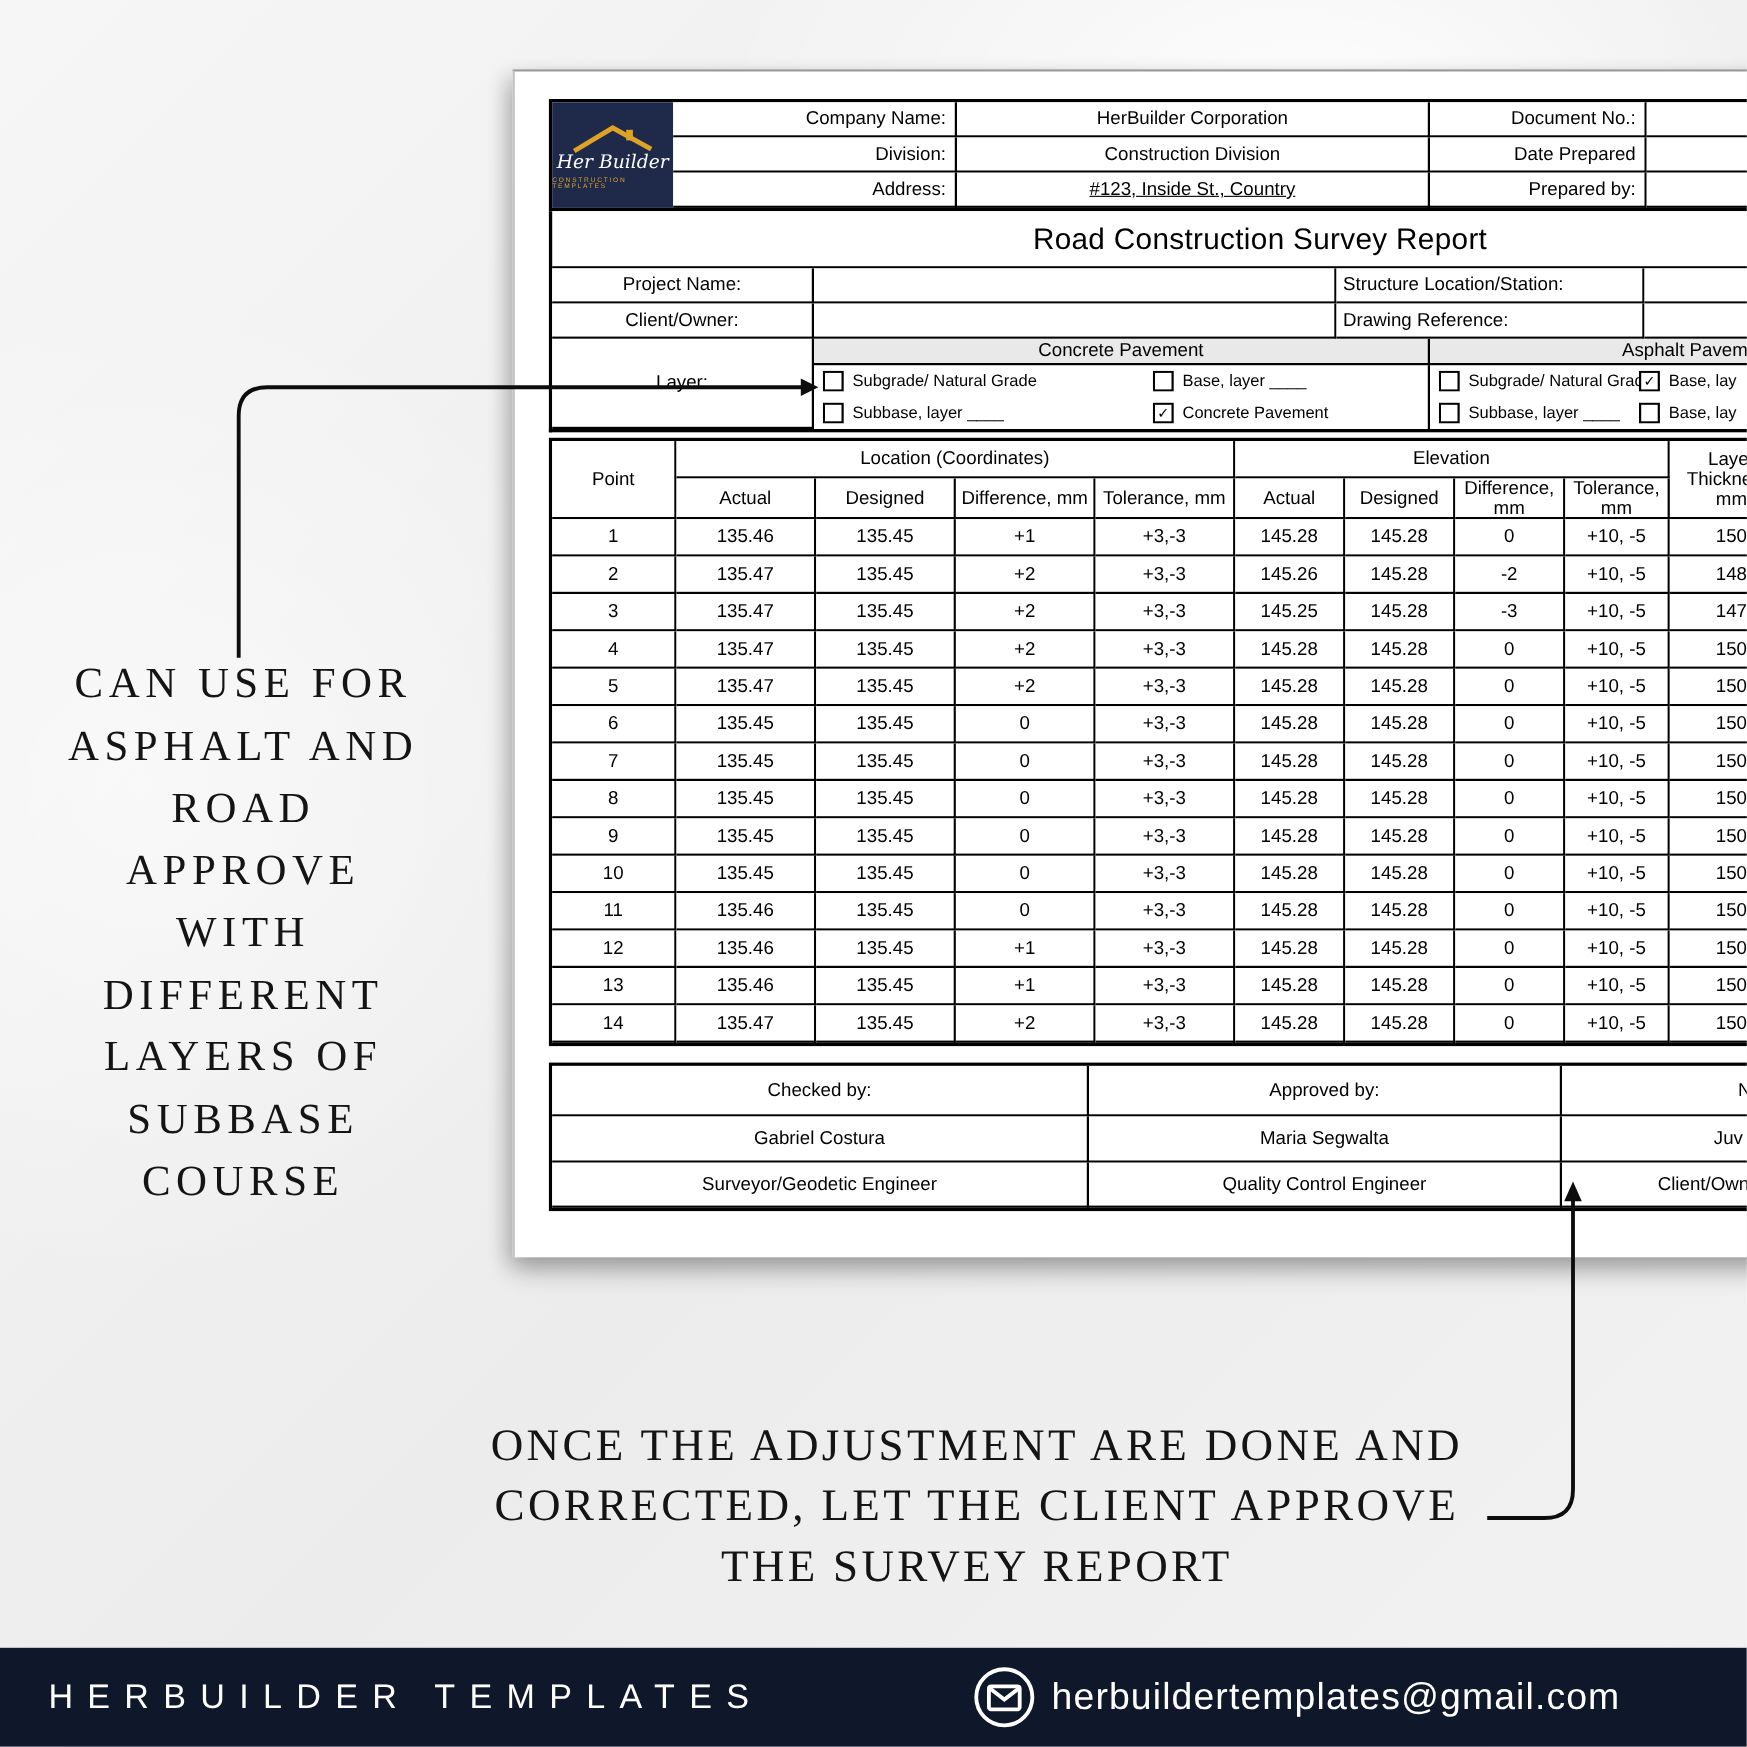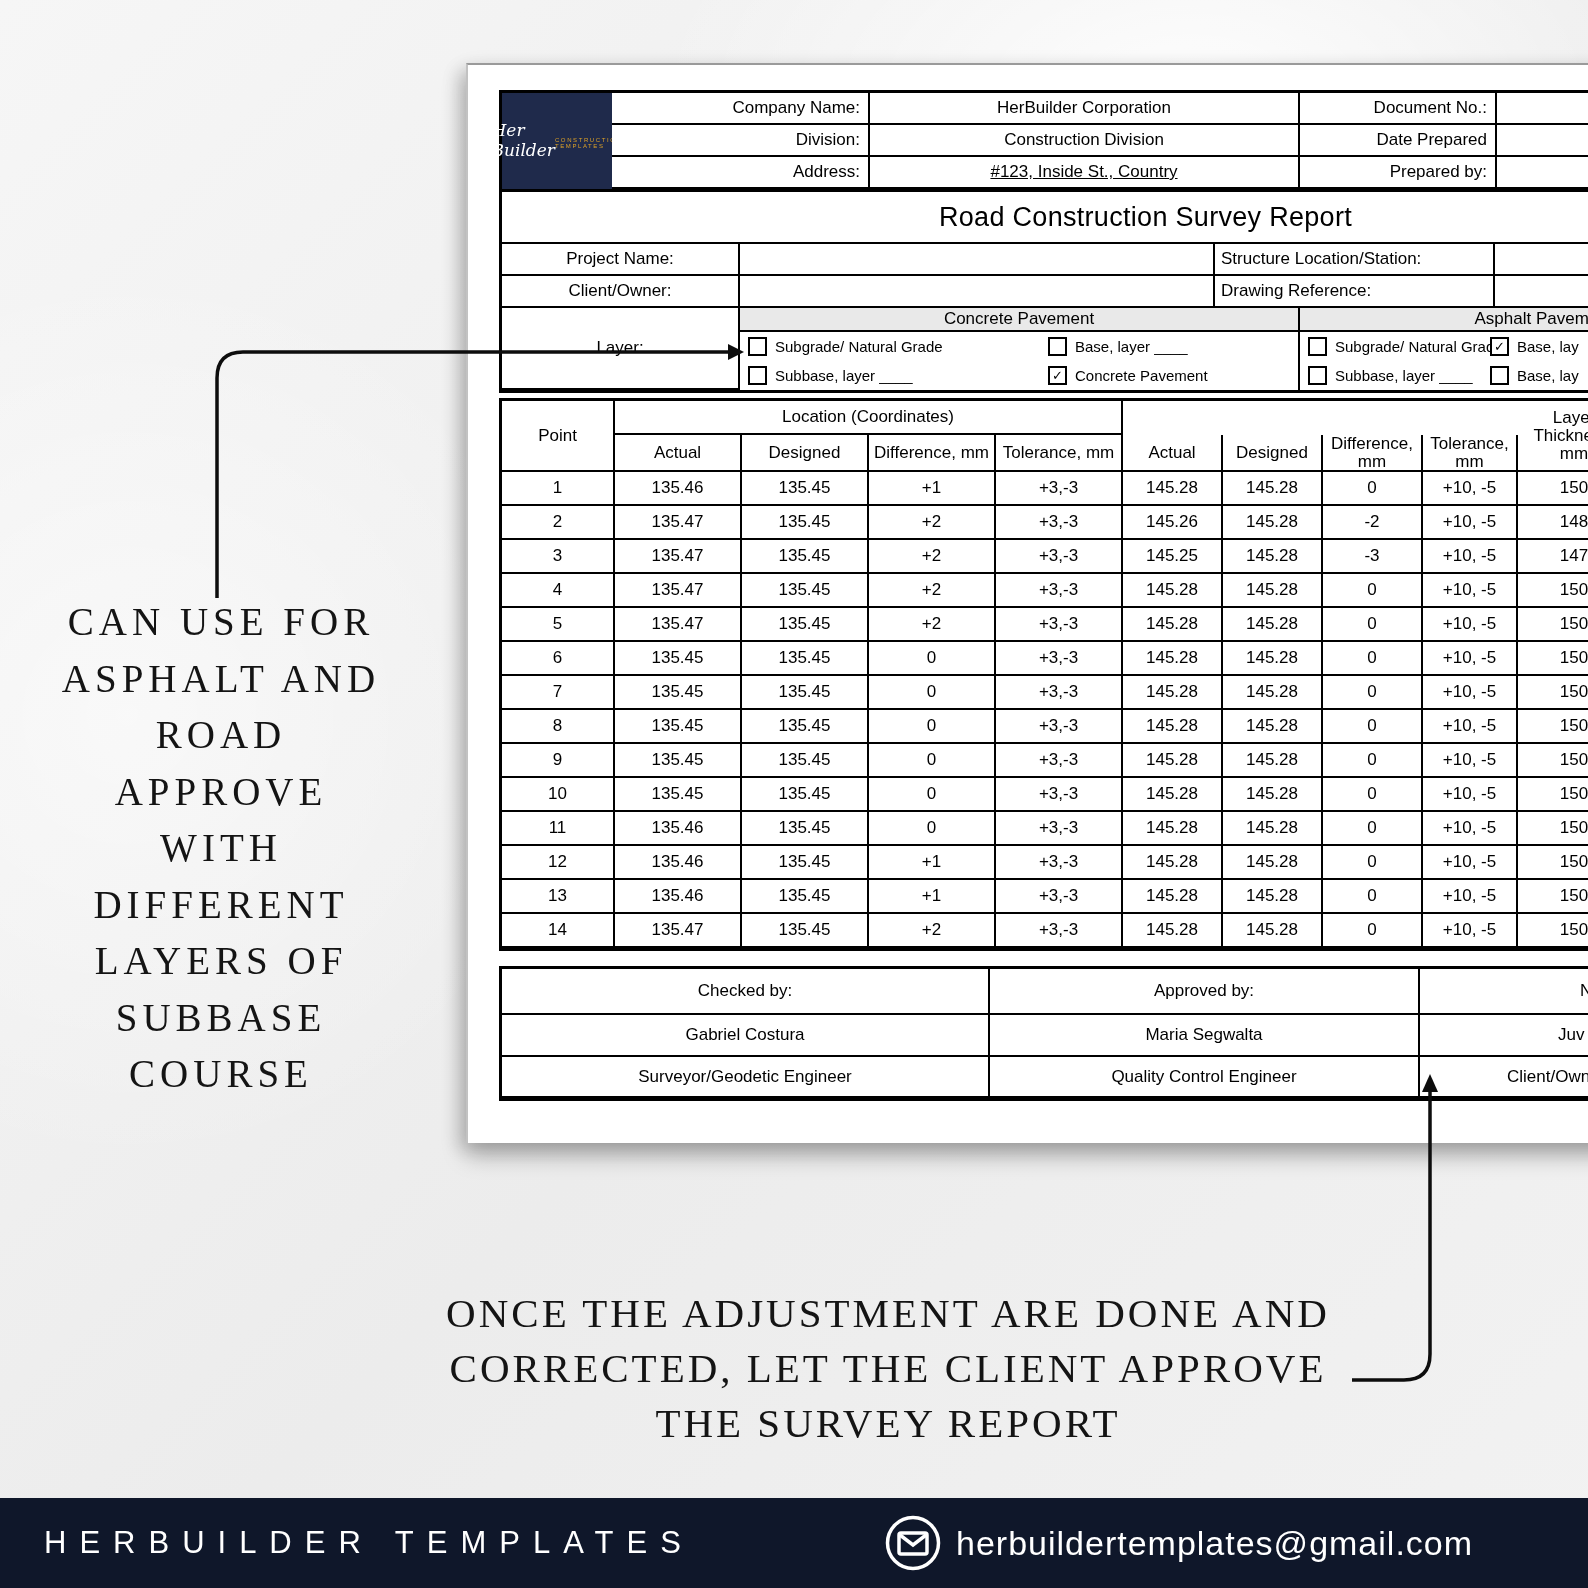--- a/index.html
+++ b/index.html
@@ -28,21 +28,21 @@
   .cell{border-right:2px solid #000;border-bottom:2px solid #000;display:flex;
     align-items:center;font-size:17px;box-sizing:border-box;background:#fff;
     overflow:hidden;white-space:nowrap;}
   .ctr{justify-content:center;}
   .lbl-r{justify-content:flex-end;padding-right:8px;}
   .lbl-l{justify-content:flex-start;padding-left:6px;}
   .gray{background:#e9e9e9;}
 
   #hdrA{display:grid;grid-template-columns:110px 258px 430px 197px 292px;
     grid-template-rows:32px 32px 32px;}
-  .logo{grid-column:1;grid-row:1/4;background:#1f2a4b;display:flex;flex-direction:row;
+  .logo{grid-column:1;grid-row:1/4;background:#1f2a4b;display:flex;flex-direction:column;
     align-items:center;justify-content:center;padding:0;}
   .logo .roof{width:84px;height:30px;display:block;}
   .lname{color:#fff;font-family:"DejaVu Serif",serif;font-style:italic;font-size:17px;
     margin-top:-2px;}
   .ltag{color:#dea226;font-size:6px;letter-spacing:1.6px;margin-top:3px;}
 
   #secB .titleRow{height:50px;border-bottom:2px solid #000;display:flex;align-items:center;
     justify-content:center;font-size:27px;letter-spacing:.3px;}
   #metaGrid{display:grid;grid-template-columns:238px 475px 280px 294px;
     grid-template-rows:32px 32px;}
@@ -167,20 +167,21 @@
               <div class="cb"></div>
               <div>Base, lay</div>
             </div>
           </div>
         </div>
     </div>
 
     <div class="sec" id="mainTable">
         <div class="cell" style="grid-area: 1 / 1 / 3;">Point</div>
         <div class="cell" style="grid-area: 1 / 2 / auto / 6;">Location (Coordinates)</div>
+        <div class="cell" style="grid-area: 1 / 6 / auto / 10;">Elevation</div>
         <div class="cell wrap2" style="grid-area: 1 / 10 / 3;">Layer Thickness, mm</div>
         <div class="cell wrap2" style="grid-area: 2 / 2;">Actual</div>
         <div class="cell wrap2" style="grid-area: 2 / 3;">Designed</div>
         <div class="cell wrap2" style="grid-area: 2 / 4;">Difference, mm</div>
         <div class="cell wrap2" style="grid-area: 2 / 5;">Tolerance, mm</div>
         <div class="cell wrap2" style="grid-area: 2 / 6;">Actual</div>
         <div class="cell wrap2" style="grid-area: 2 / 7;">Designed</div>
         <div class="cell wrap2" style="grid-area: 2 / 8;">Difference, mm</div>
         <div class="cell wrap2" style="grid-area: 2 / 9;">Tolerance, mm</div>
         <div class="cell" style="grid-area: 3 / 1;">1</div>

